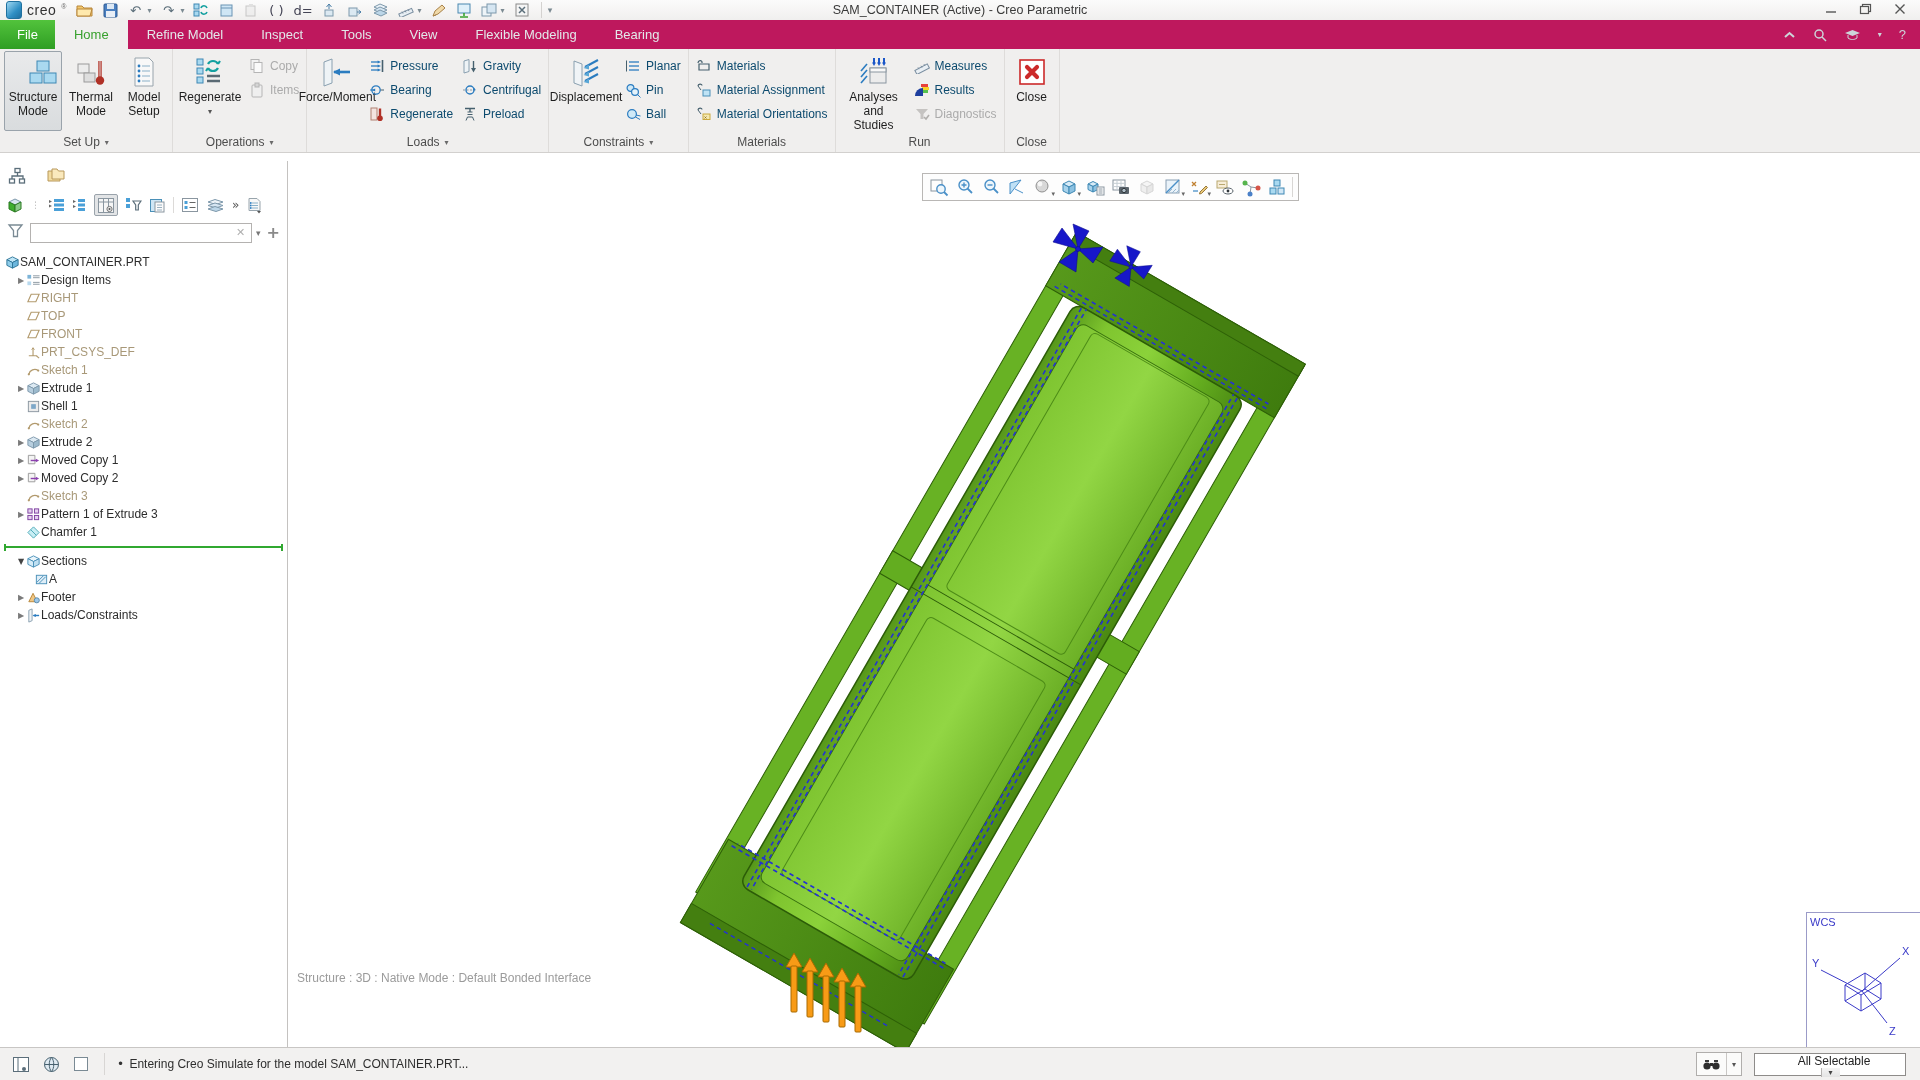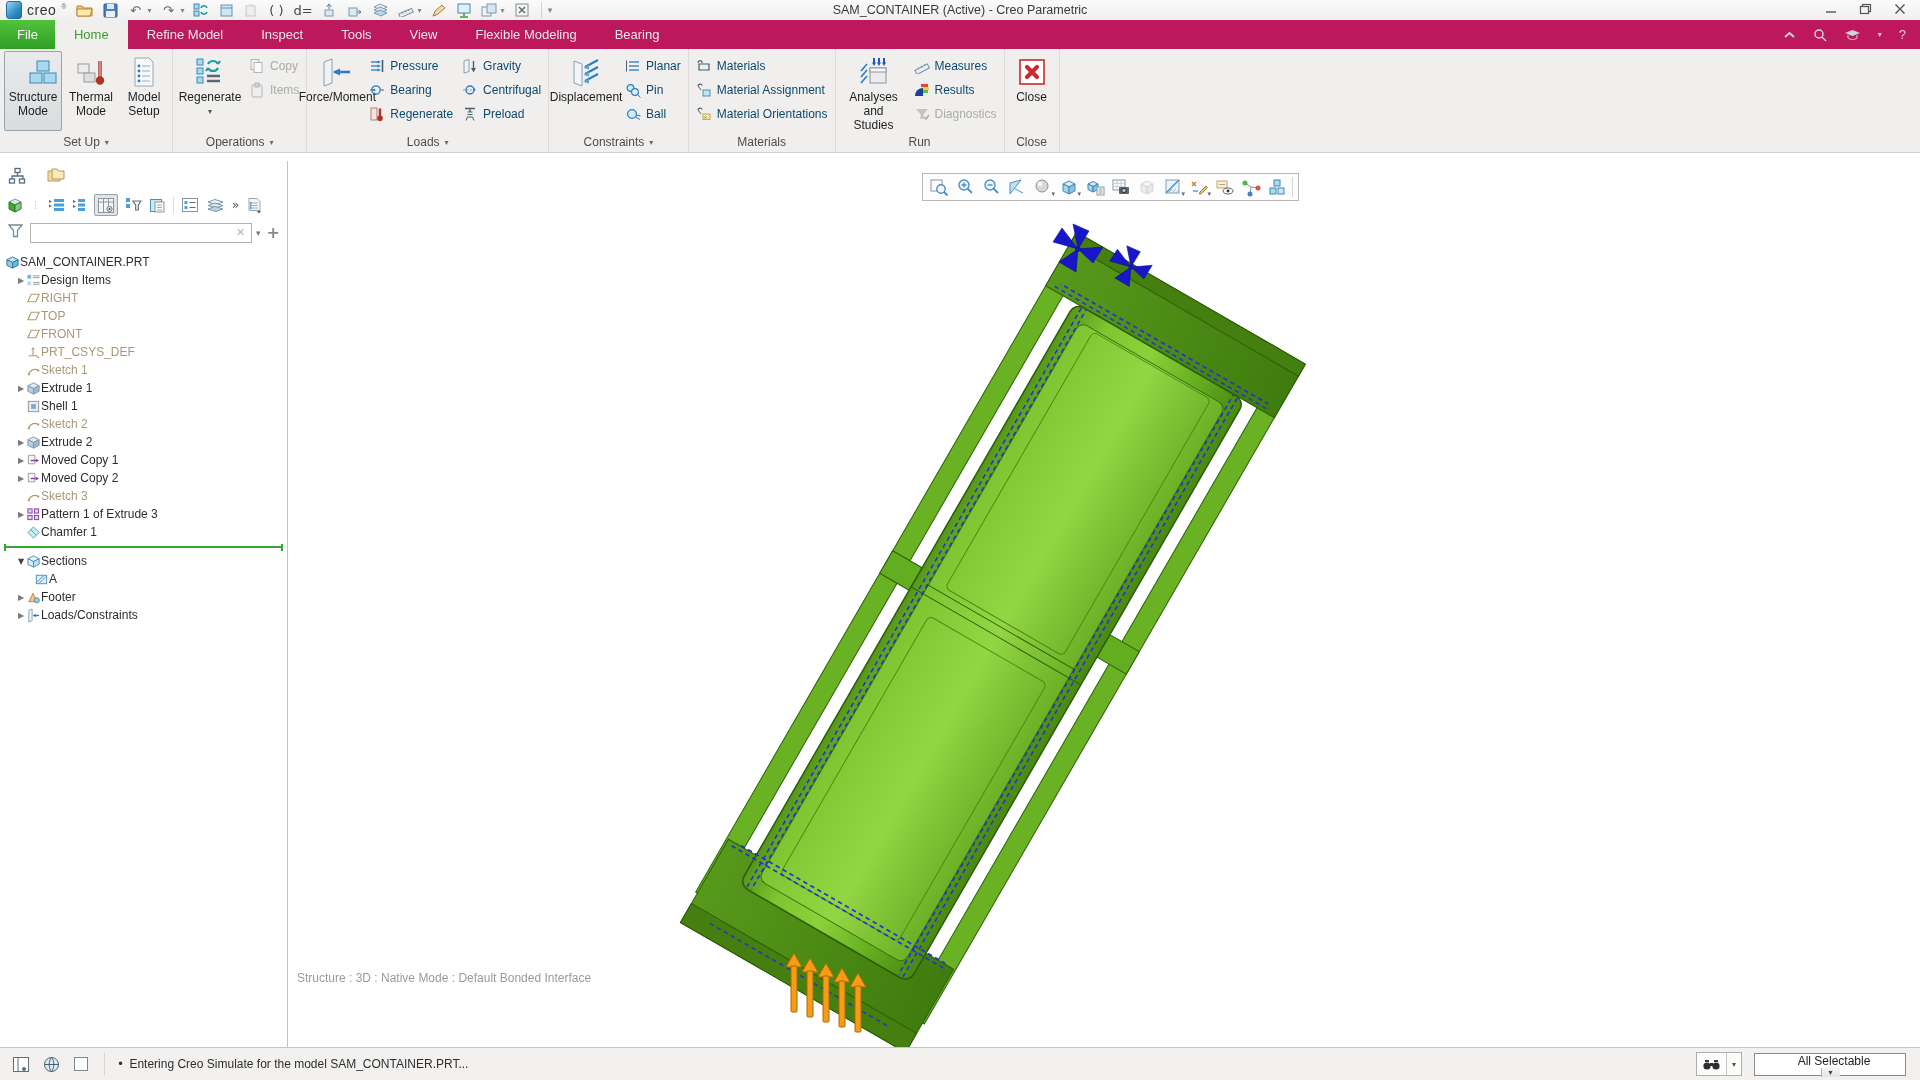--- a/index.html
+++ b/index.html
@@ -1086,20 +1086,41 @@
               <rect x="7" y="3" width="6" height="6" fill="#a9d9f0" stroke="#3e88b4"></rect>
               <rect x="3" y="11" width="6" height="6" fill="#a9d9f0" stroke="#3e88b4"></rect>
               <rect x="11" y="11" width="6" height="6" fill="#cfe6f5" stroke="#3e88b4"></rect>
             </svg>
           </span>
         <span class="gsep"></span>
       </div>
 
       <div class="vstatus">Structure : 3D : Native Mode : Default Bonded Interface</div>
 
+      <div class="wcsbox">
+        <svg width="113" height="134" viewBox="0 0 113 134">
+          <g stroke="#3a3ac8" fill="none">
+            <path d="M55 78 L93 45"></path>
+              <path d="M55 78 L14 57"></path>
+              <path d="M55 78 L80 110"></path>
+            <polygon points="38,72 58,60 74,70 54,82"></polygon>
+            <polygon points="38,88 58,76 74,86 54,98"></polygon>
+            <line x1="38" y1="72" x2="38" y2="88"></line>
+              <line x1="58" y1="60" x2="58" y2="76"></line>
+            <line x1="74" y1="70" x2="74" y2="86"></line>
+              <line x1="54" y1="82" x2="54" y2="98"></line>
+          </g>
+          <g fill="#3a3ac8" font-size="11" font-family="Liberation Sans, sans-serif">
+            <text x="3" y="13">WCS</text>
+            <text x="95" y="42">X</text>
+            <text x="5" y="54">Y</text>
+            <text x="82" y="122">Z</text>
+          </g>
+        </svg>
+      </div>
     </div>
   </div>
 
   <div class="statusbar">
     <span class="sbi">
       <svg width="18" height="17" viewBox="0 0 18 17">
           <rect x="1.5" y="1.5" width="15" height="14" fill="#fff" stroke="#5b6e7a"></rect>
           <path d="M6 1.5v14" stroke="#5b6e7a"></path>
           <circle cx="12" cy="13" r="2" fill="#5b6e7a"></circle>
         </svg>

